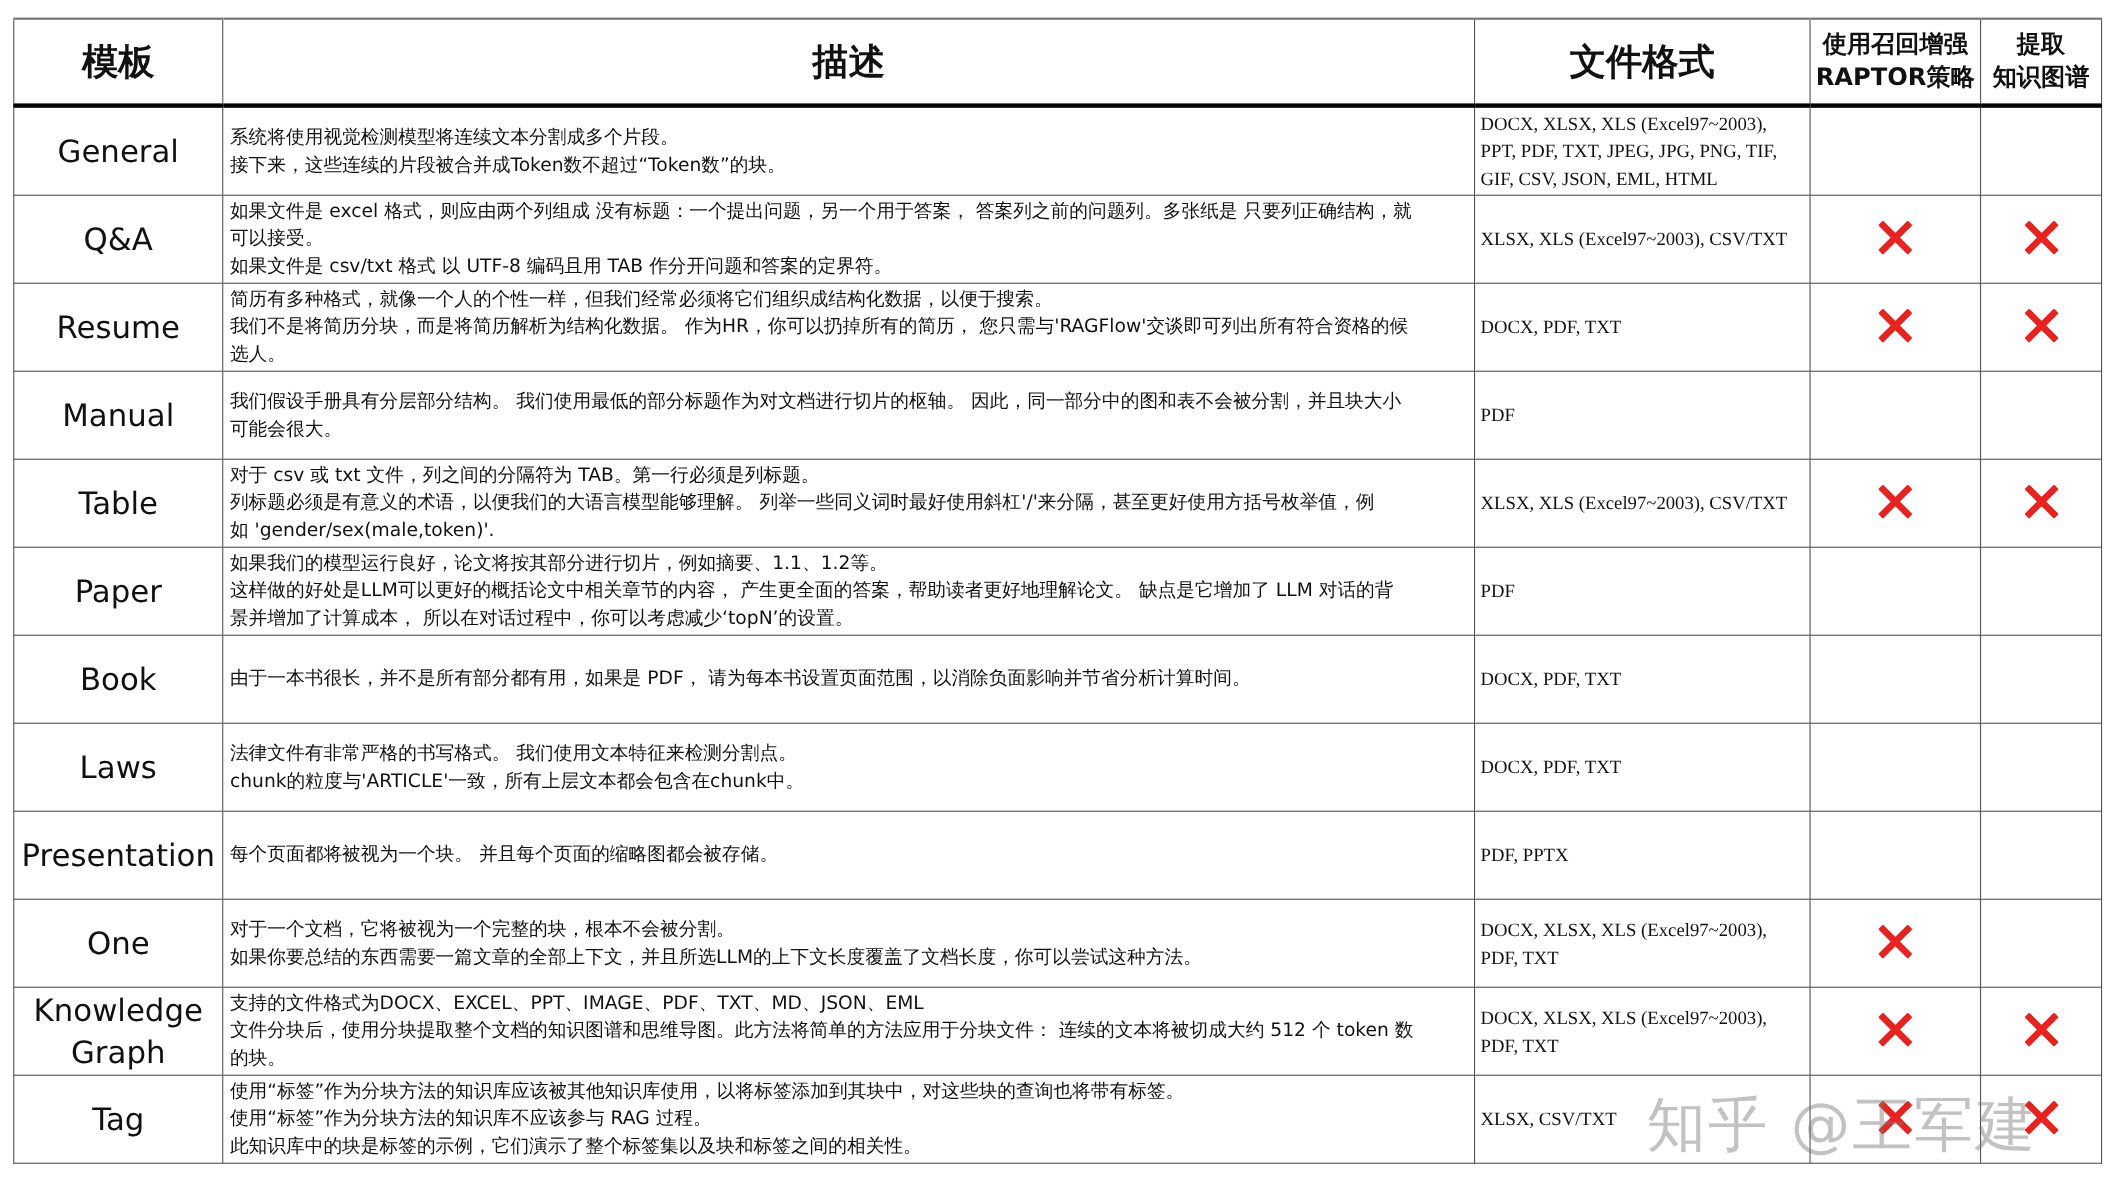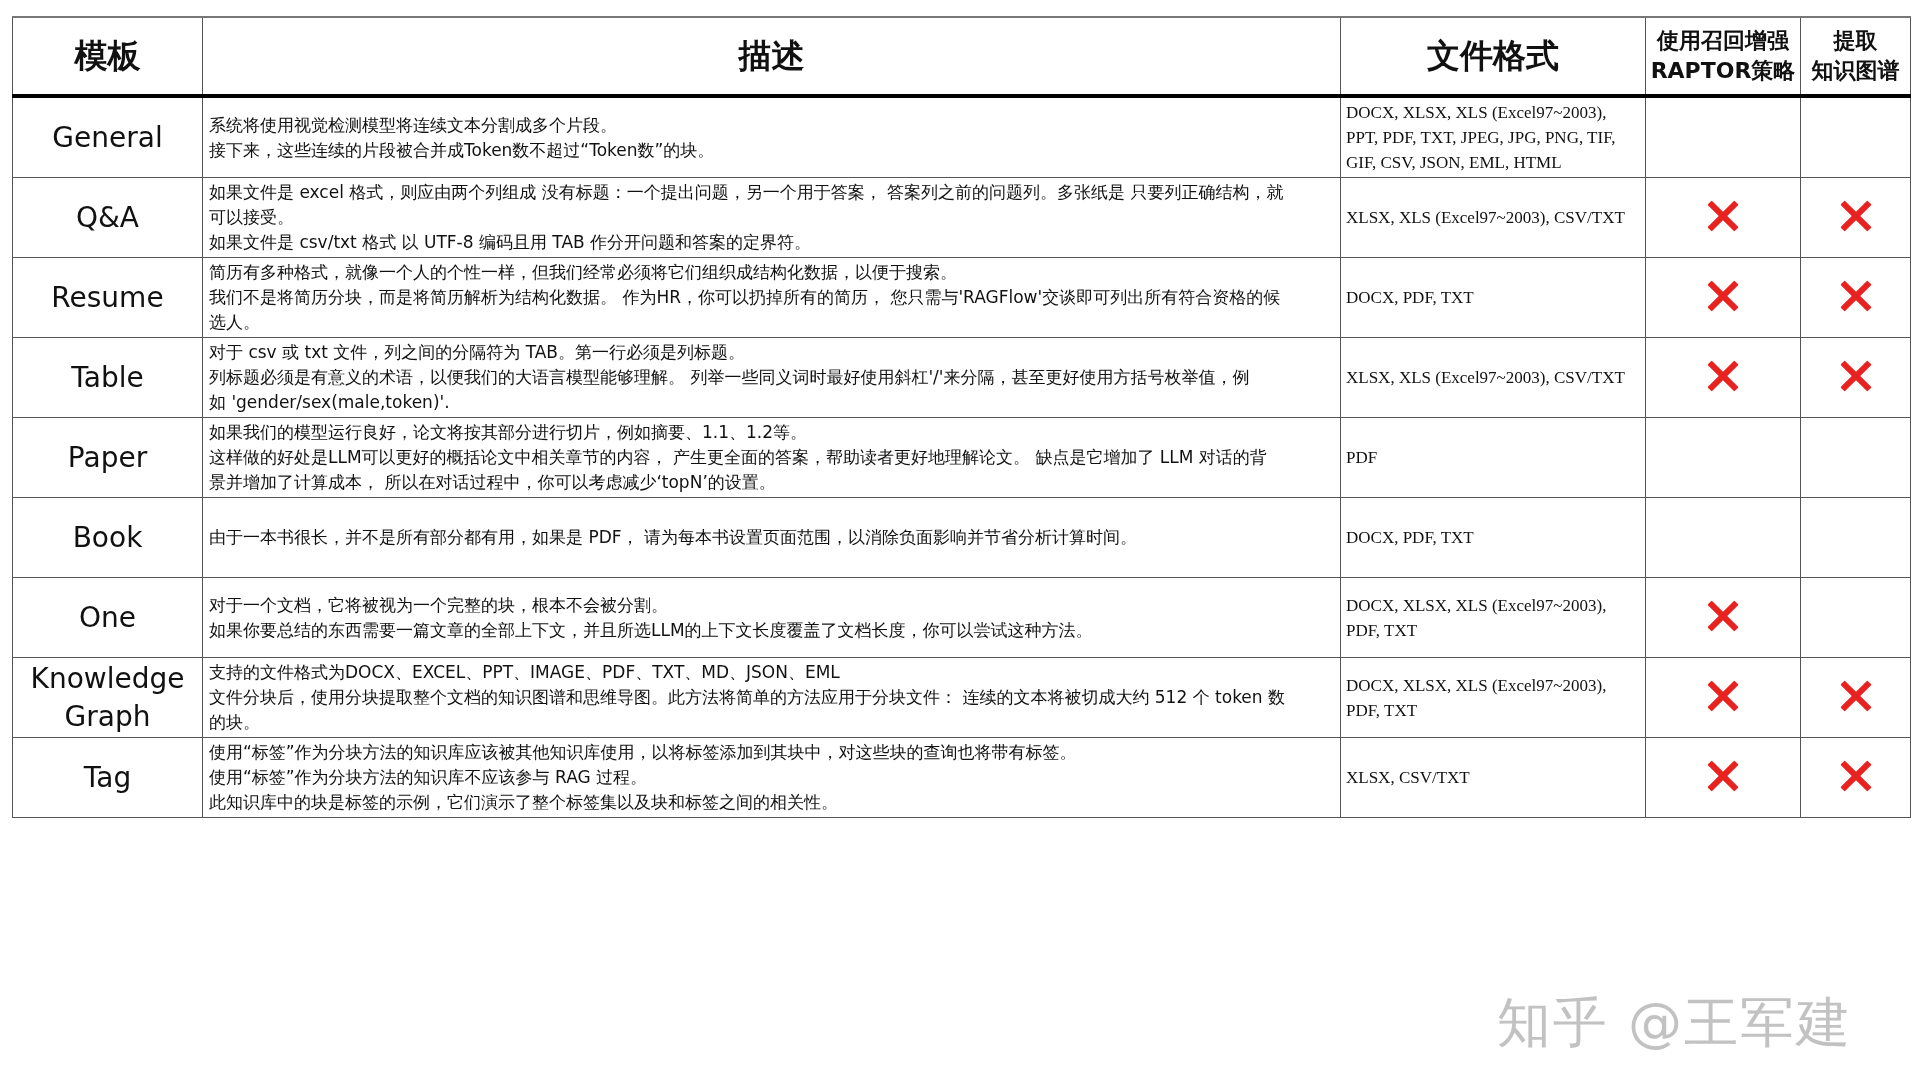--- a/index.html
+++ b/index.html
@@ -97,20 +97,34 @@
             <span class="line">选人。</span>
           </td>
           <td class="fmt">
             <span class="line">DOCX, PDF, TXT</span>
           </td>
           <td class="mark"><span class="x-icon"></span></td>
           <td class="mark"><span class="x-icon"></span></td>
         </tr>
         <tr>
           <td class="name">
+            <span class="line">Manual</span>
+          </td>
+          <td class="desc">
+            <span class="line">我们假设手册具有分层部分结构。 我们使用最低的部分标题作为对文档进行切片的枢轴。 因此，同一部分中的图和表不会被分割，并且块大小</span>
+            <span class="line">可能会很大。</span>
+          </td>
+          <td class="fmt">
+            <span class="line">PDF</span>
+          </td>
+          <td class="mark"></td>
+          <td class="mark"></td>
+        </tr>
+        <tr>
+          <td class="name">
             <span class="line">Table</span>
           </td>
           <td class="desc">
             <span class="line">对于 csv 或 txt 文件，列之间的分隔符为 TAB。第一行必须是列标题。</span>
             <span class="line">列标题必须是有意义的术语，以便我们的大语言模型能够理解。 列举一些同义词时最好使用斜杠'/'来分隔，甚至更好使用方括号枚举值，例</span>
             <span class="line">如 'gender/sex(male,token)'.</span>
           </td>
           <td class="fmt">
             <span class="line">XLSX, XLS (Excel97~2003), CSV/TXT</span>
           </td>
@@ -134,20 +148,47 @@
         </tr>
         <tr>
           <td class="name">
             <span class="line">Book</span>
           </td>
           <td class="desc">
             <span class="line">由于一本书很长，并不是所有部分都有用，如果是 PDF， 请为每本书设置页面范围，以消除负面影响并节省分析计算时间。</span>
           </td>
           <td class="fmt">
             <span class="line">DOCX, PDF, TXT</span>
+          </td>
+          <td class="mark"></td>
+          <td class="mark"></td>
+        </tr>
+        <tr>
+          <td class="name">
+            <span class="line">Laws</span>
+          </td>
+          <td class="desc">
+            <span class="line">法律文件有非常严格的书写格式。 我们使用文本特征来检测分割点。</span>
+            <span class="line">chunk的粒度与'ARTICLE'一致，所有上层文本都会包含在chunk中。</span>
+          </td>
+          <td class="fmt">
+            <span class="line">DOCX, PDF, TXT</span>
+          </td>
+          <td class="mark"></td>
+          <td class="mark"></td>
+        </tr>
+        <tr>
+          <td class="name">
+            <span class="line">Presentation</span>
+          </td>
+          <td class="desc">
+            <span class="line">每个页面都将被视为一个块。 并且每个页面的缩略图都会被存储。</span>
+          </td>
+          <td class="fmt">
+            <span class="line">PDF, PPTX</span>
           </td>
           <td class="mark"></td>
           <td class="mark"></td>
         </tr>
         <tr>
           <td class="name">
             <span class="line">One</span>
           </td>
           <td class="desc">
             <span class="line">对于一个文档，它将被视为一个完整的块，根本不会被分割。</span>

